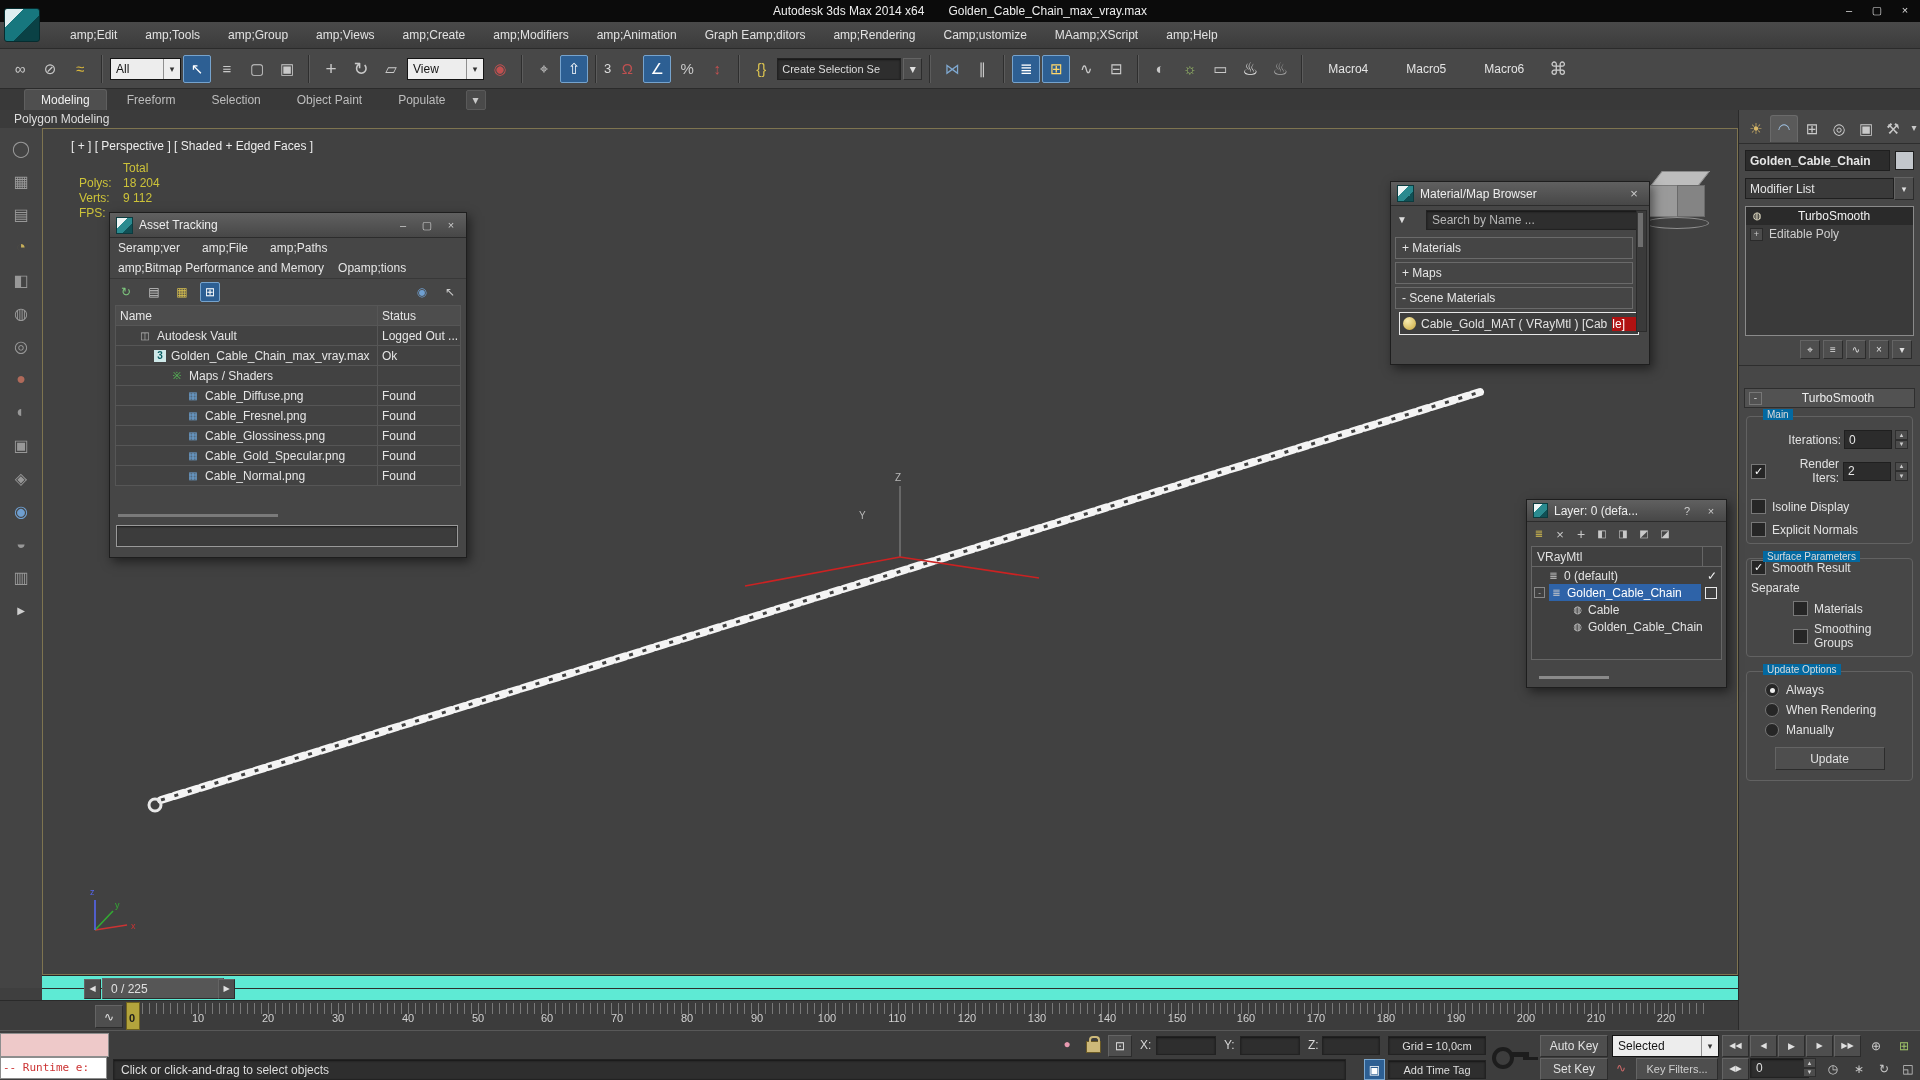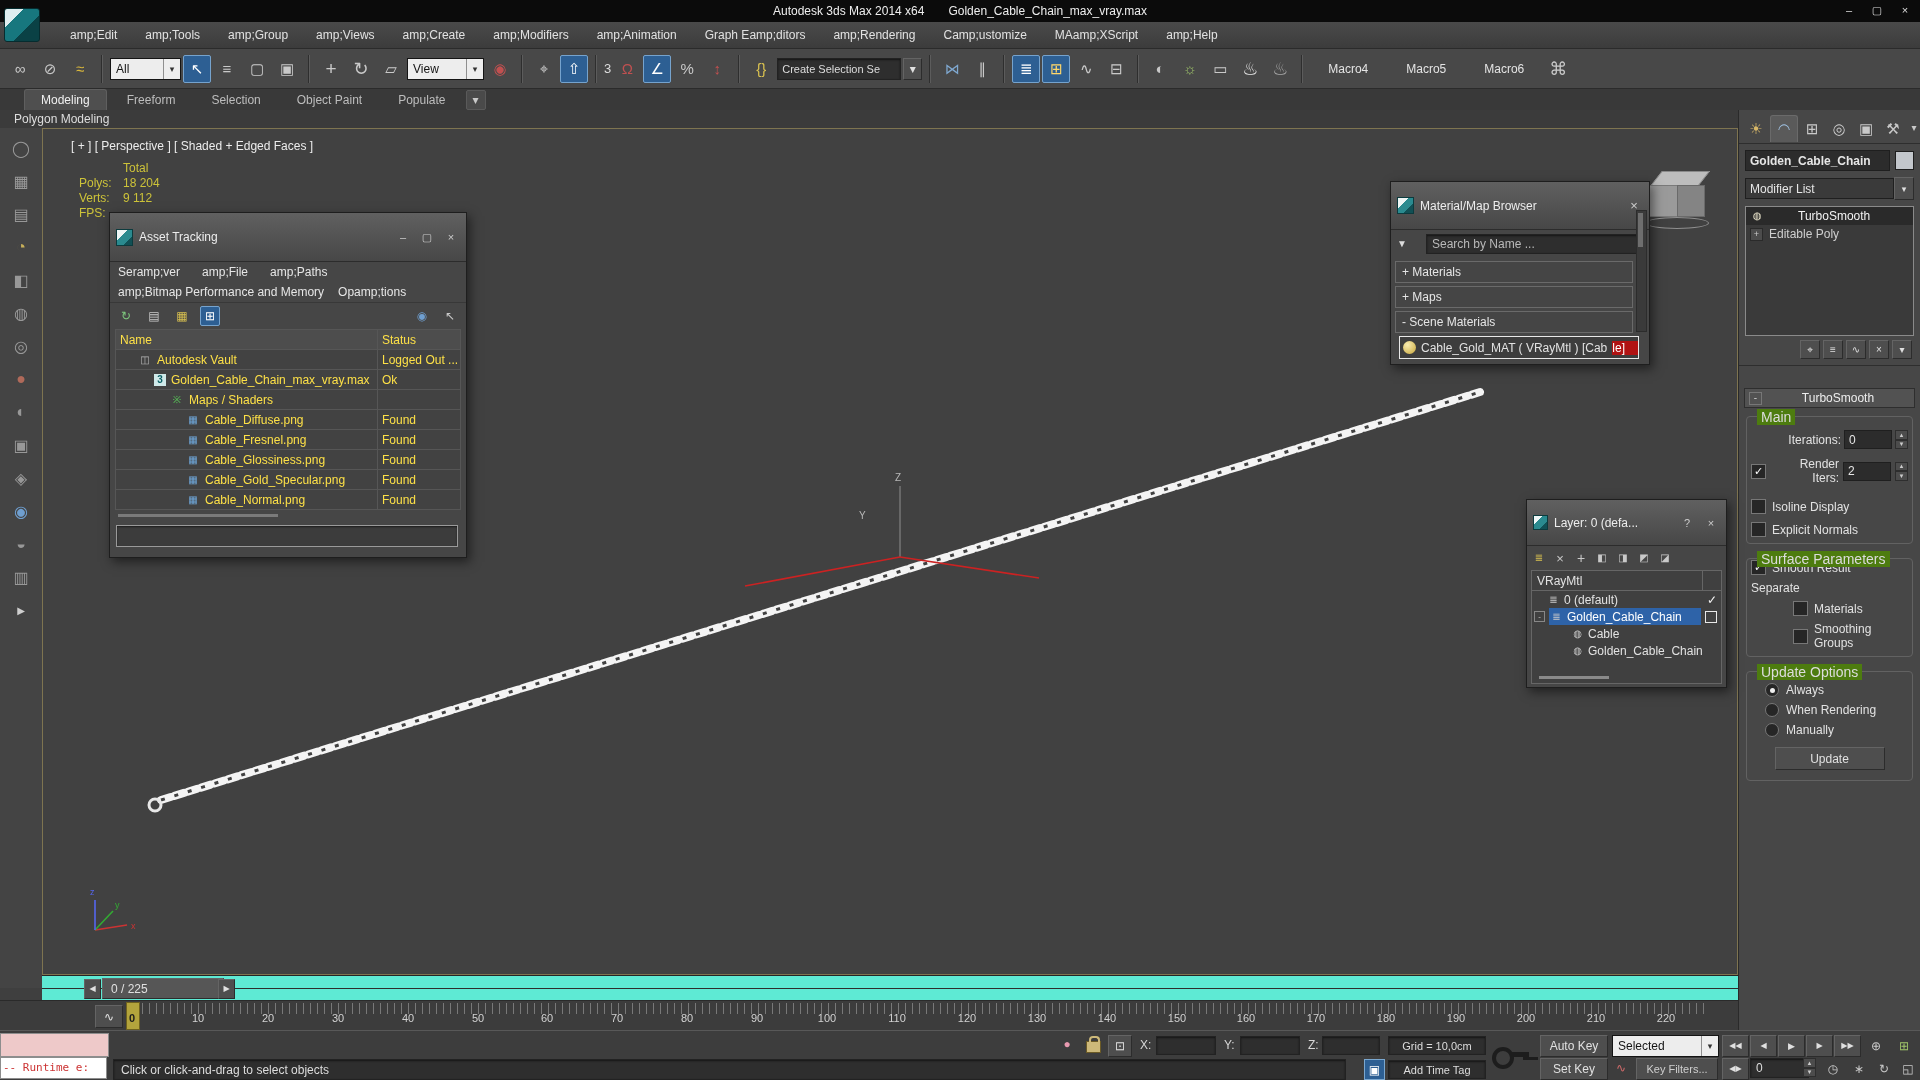--- a/index.html
+++ b/index.html
@@ -14,36 +14,36 @@
   .icon.xs{width:14px;height:14px;font-size:10px}
   .tbtn{border:1px solid transparent;border-radius:2px}
   .tbtn.on{background:#2d5f93;border-color:#76a3cd}
   .sep{width:0;height:28px;border-left:1px solid #2e2e2e;border-right:1px solid #5c5c5c;margin:0 5px}
   .sunken{background:#2e2e2e;border:1px solid #222;box-shadow:inset 0 1px 2px rgba(0,0,0,.55);color:#ddd}
   .raised{background:#4e4e4e;border:1px solid #646464;border-bottom-color:#2c2c2c;border-right-color:#2c2c2c;color:#e0e0e0}
   .lightdd{background:#ededed;color:#141414;border:1px solid #141414;height:20px;display:flex;align-items:center;padding-left:5px;font-size:12px}
   .lightdd .ddarrow{margin-left:auto;width:16px;height:100%;display:flex;align-items:center;justify-content:center;border-left:1px solid #8f8f8f;color:#333;font-size:9px}
   .ddarrow::before{content:"▾"}
   .dlg{position:absolute;background:#464646;border:1px solid #1e1e1e;box-shadow:3px 4px 10px rgba(0,0,0,.5);z-index:30}
-  .dlg-title{height:24px;background:linear-gradient(#606060,#474747);display:flex;align-items:center;gap:6px;padding:12px 6px;border-bottom:1px solid #2c2c2c;color:#ededed}
+  .dlg-title{height:24px;background:linear-gradient(#606060,#474747);display:flex;align-items:center;gap:6px;padding:0 6px;border-bottom:1px solid #2c2c2c;color:#ededed}
   .maxlogo{width:15px;height:15px;flex:0 0 auto;background:linear-gradient(135deg,#eef6f6 0 34%,#2a8a8f 34% 70%,#115055 70%);border:1px solid #0c3b3e}
   .winbtn{width:18px;height:16px;display:flex;align-items:center;justify-content:center;color:#ddd;font-size:11px}
   .grp{border:1px solid #626262;border-radius:4px;margin:5px 7px 7px;padding:1px 4px 6px;position:relative}
-  .grp>.glabel{position:absolute;top:-8px;left:10px;background:#4d7c0f;padding:0 4px;font-size:14px;color:#dcdcdc}
+  .grp>.glabel{position:absolute;top:-8px;left:16px;background:#0369a1;padding:0 4px;font-size:10px;color:#dcdcdc}
   .cb{width:13px;height:13px;background:#262626;border:1px solid #777;display:inline-flex;align-items:center;justify-content:center;color:#fff;font-size:11px;flex:0 0 auto}
   .cb.on::before{content:"✓"}
   .rb{width:12px;height:12px;border-radius:50%;background:#262626;border:1px solid #777;display:inline-flex;align-items:center;justify-content:center;flex:0 0 auto}
   .rb.on::before{content:"";width:5px;height:5px;border-radius:50%;background:#eee}
   .spin{display:inline-flex;flex-direction:column;width:13px;height:19px;flex:0 0 auto}
   .spin i{flex:1;display:flex;align-items:center;justify-content:center;background:#4c4c4c;border:1px solid #2e2e2e;color:#ccc;font-size:6px;font-style:normal}
   .spin i.up::before{content:"▲"}
   .spin i.dn::before{content:"▼"}
   .field{background:#2c2c2c;border:1px solid #1f1f1f;color:#e6e6e6;display:flex;align-items:center;padding:0 4px;height:17px;font-size:12px}
   table.att{border-collapse:collapse;width:100%;table-layout:fixed;font-size:12px}
-  table.att th,table.att td{border:1px solid #565656;height:19px;padding:0 4px;font-weight:normal;text-align:left;overflow:hidden;white-space:nowrap;color:#fde047}
+  table.att th,table.att td{border:1px solid #565656;height:19px;padding:0 4px;font-weight:normal;text-align:left;overflow:hidden;white-space:nowrap;color:#e5e5e5}
   table.att th{background:#4d4d4d}
   table.att td{background:#424242}
   .mbar{border:1px solid #6a6a6a;background:#454545;height:20px;display:flex;align-items:center;padding:0 6px;margin:3px 4px;color:#e6e6e6}
   .lock-shape{position:relative;width:13px;height:10px;background:#cdb97a;border:1px solid #6b5a26;margin-top:6px}
   .lock-shape::before{content:"";position:absolute;left:2px;top:-6px;width:7px;height:6px;border:2px solid #cdb97a;border-bottom:none;border-radius:4px 4px 0 0}
   .keyshape{position:relative;width:38px;height:30px}
   .keyshape::before{content:"";position:absolute;left:0;top:7px;width:14px;height:14px;border:4px solid #1d1d1d;border-radius:50%}
   .keyshape::after{content:"";position:absolute;left:20px;top:12px;width:17px;height:5px;background:#1d1d1d;box-shadow:10px 4px 0 -1px #1d1d1d}
   .ticklabel{position:absolute;top:11px;transform:translateX(-50%);font-size:11px;color:#d2d2d2}
   .strip-icon{width:26px;height:26px;margin:7px auto;display:flex;align-items:center;justify-content:center;color:#989898;font-size:16px}

